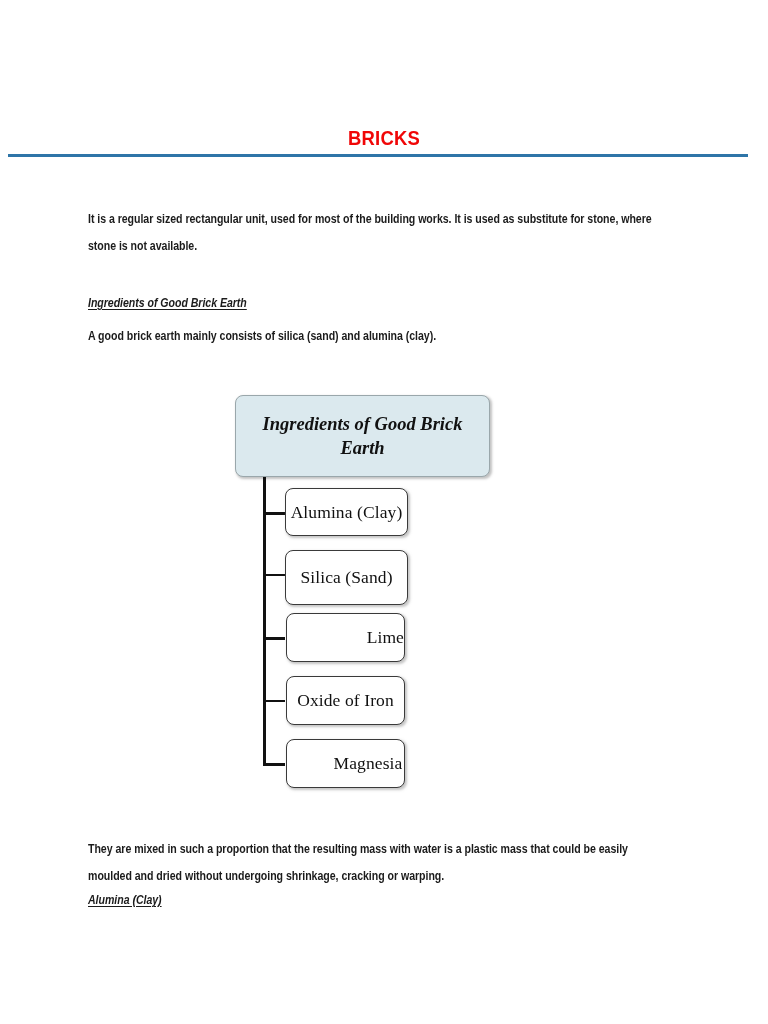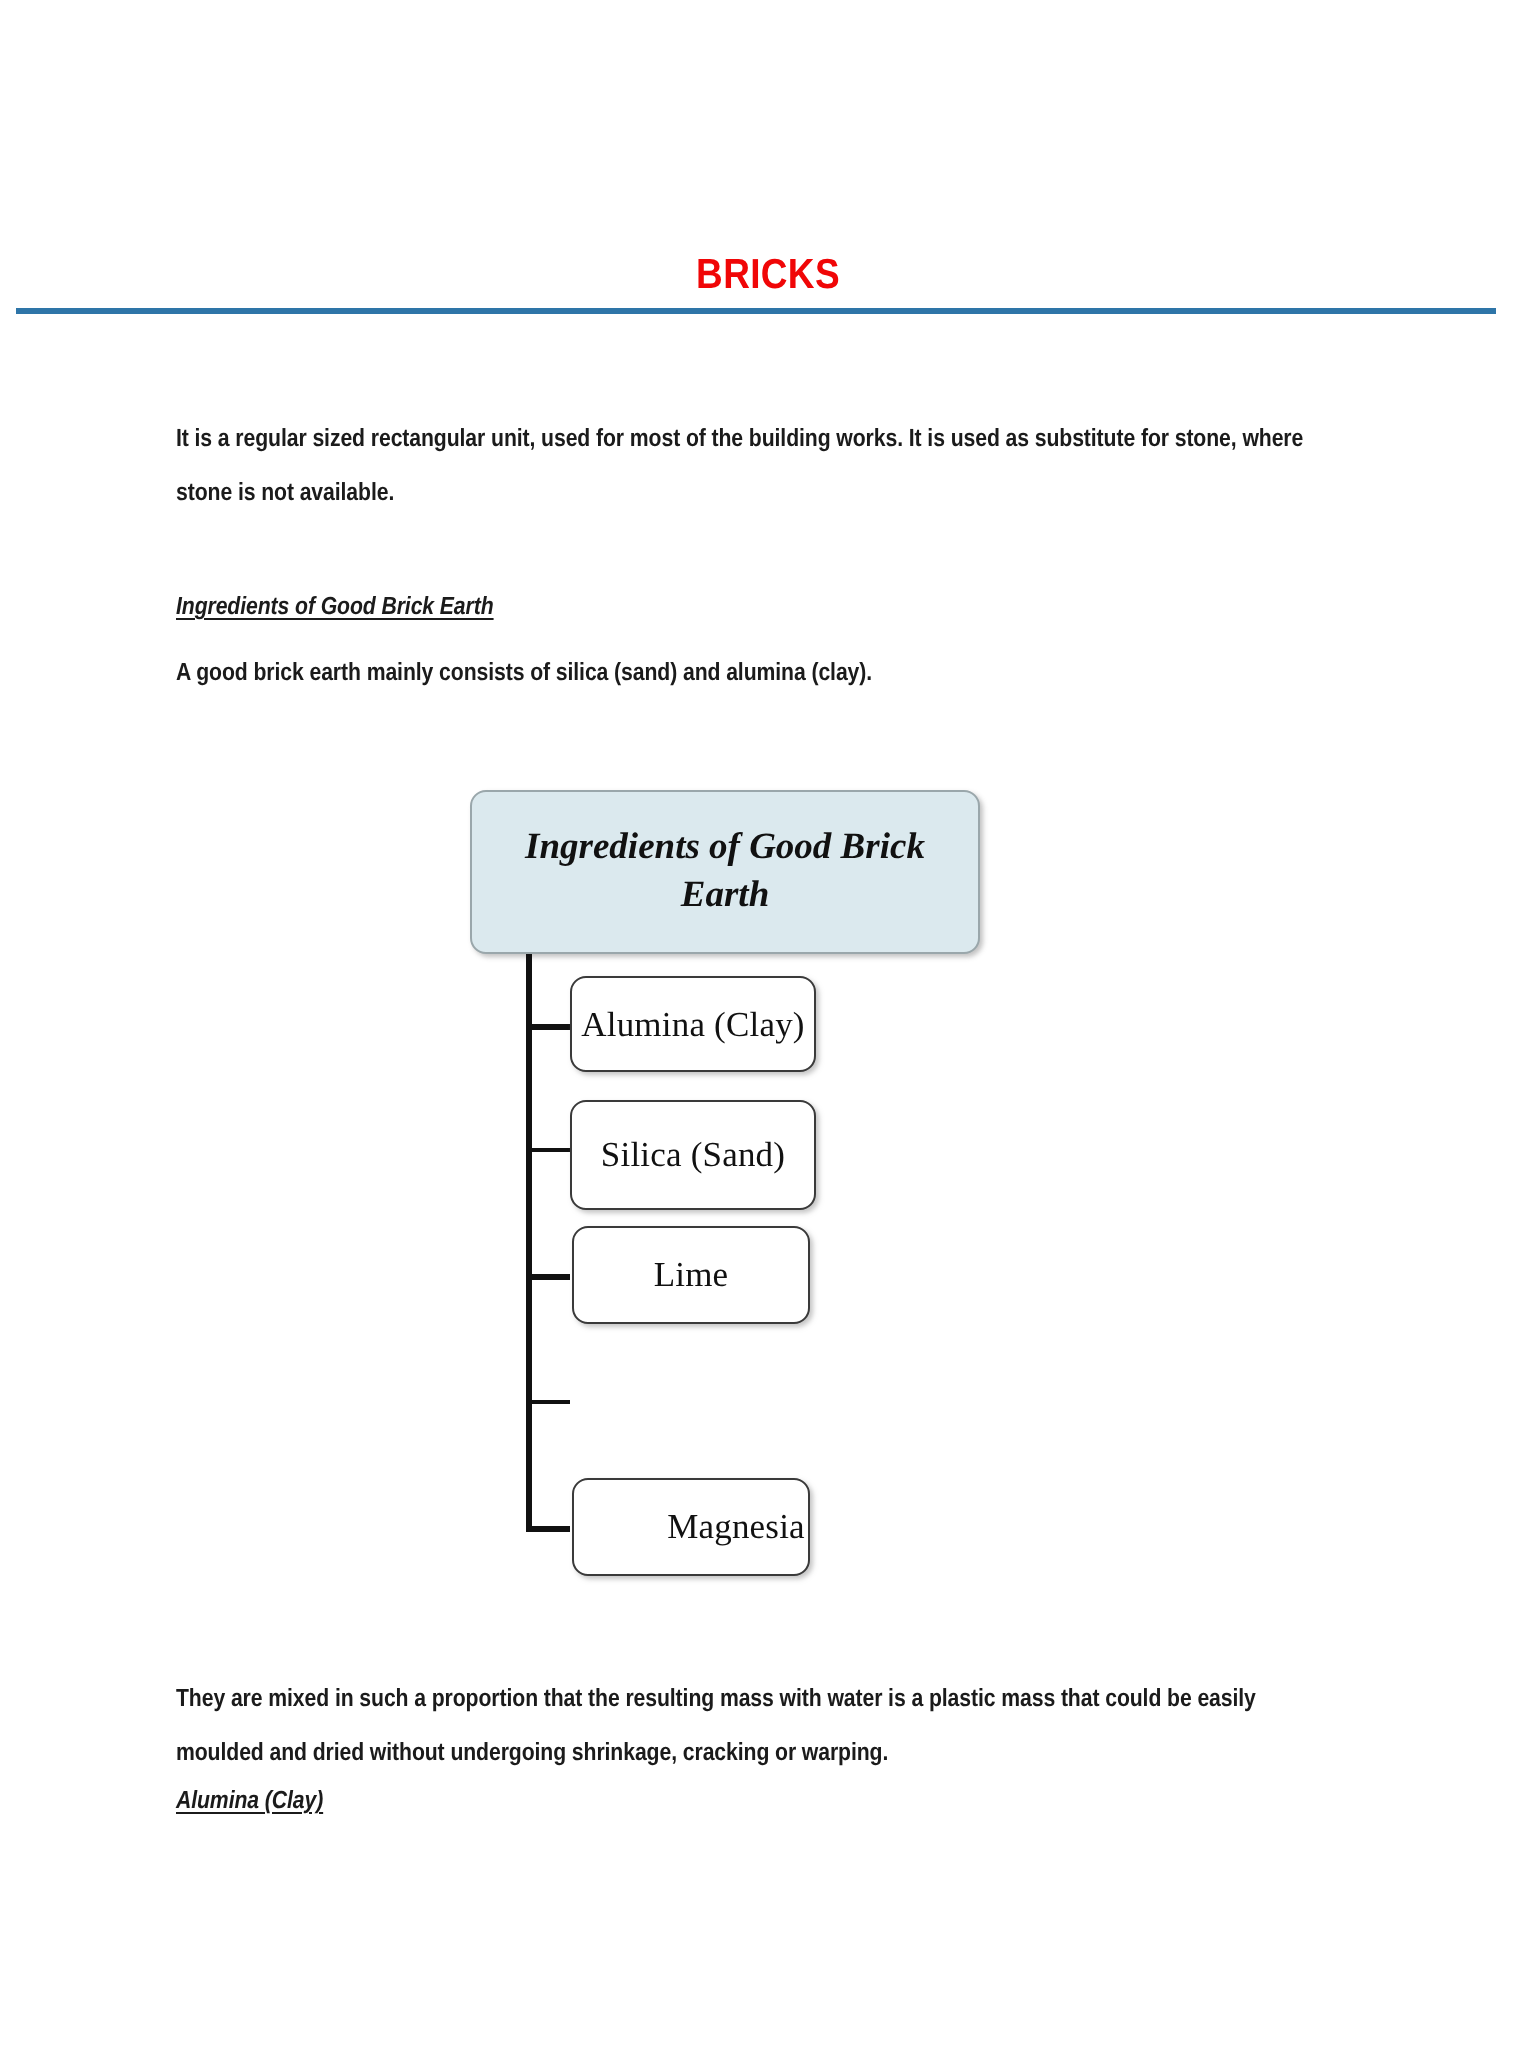--- a/index.html
+++ b/index.html
@@ -200,24 +200,27 @@
     <div class="stub thick" style="top:378px; width:22px;"></div>
 
     <div class="node-leaf" style="left:60px; top:103px; width:123px; height:48px;">
       <span>Alumina (Clay)</span>
     </div>
 
     <div class="node-leaf" style="left:60px; top:165px; width:123px; height:55px;">
       <span>Silica (Sand)</span>
     </div>
 
-    <div class="node-leaf" style="left:61px; top:228px; width:119px; height:49px;">
+    <div class="node-leaf" style="left:61px; top:228px; width:119px; height:49px;justify-content:flex-end;">
       <span>Lime</span>
     </div>
 
+    <div class="node-leaf" style="left:61px; top:291px; width:119px; height:49px;">
+      <span>Oxide of Iron</span>
+    </div>
 
     <div class="node-leaf" style="left:61px; top:354px; width:119px; height:49px;padding-left:45px;">
       <span>Magnesia</span>
     </div>
 
   </div>
 
   <div class="body-text" id="para-mixed">They are mixed in such a proportion that the resulting mass with water is a plastic mass that could be easily moulded and dried without undergoing shrinkage, cracking or warping.</div>
 
   <div class="body-text" id="heading-alumina">Alumina (Clay)</div>

